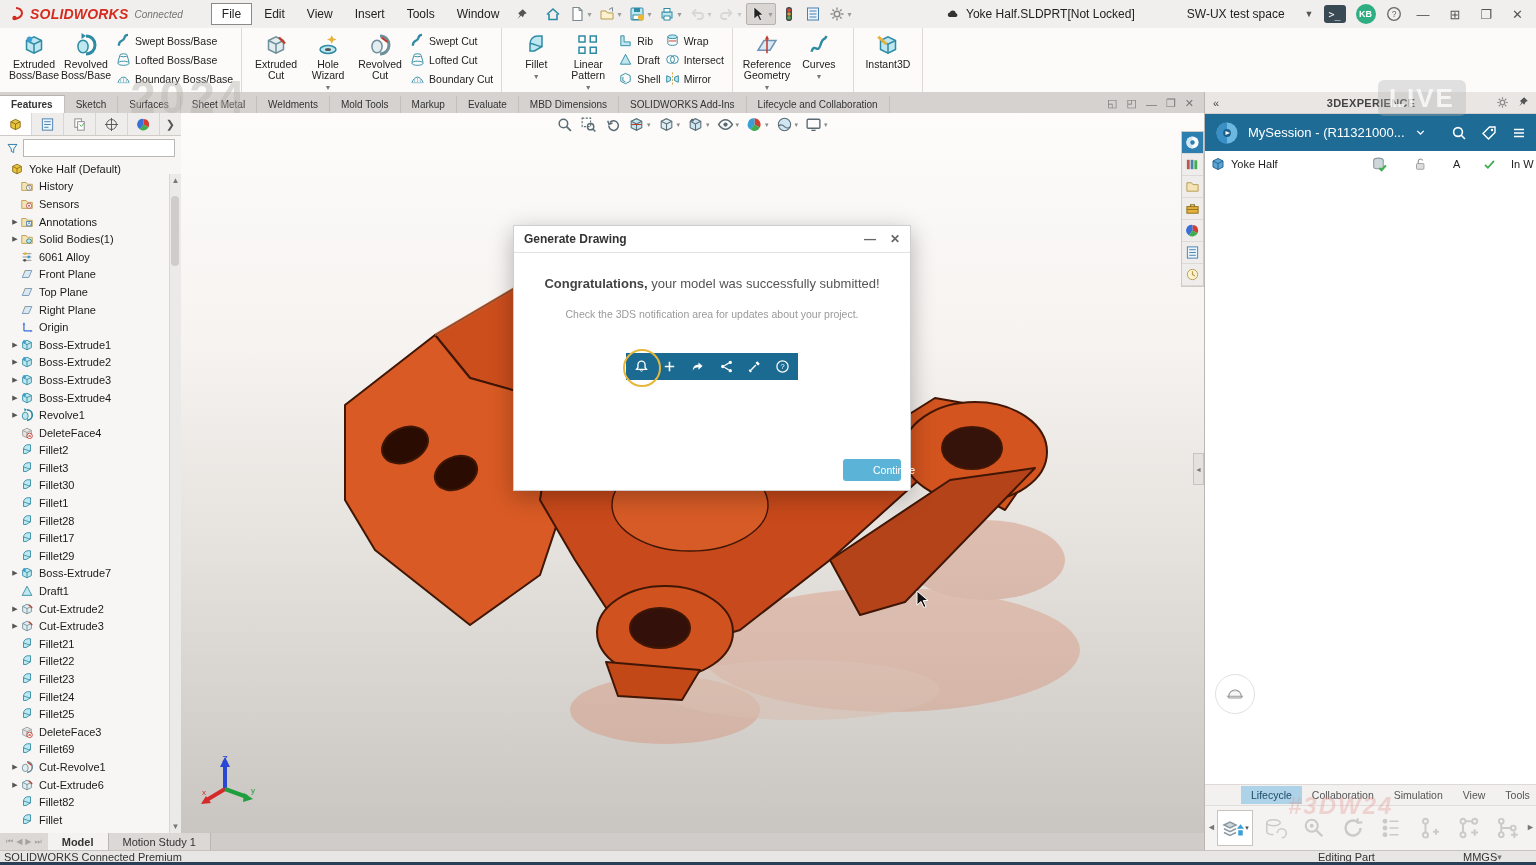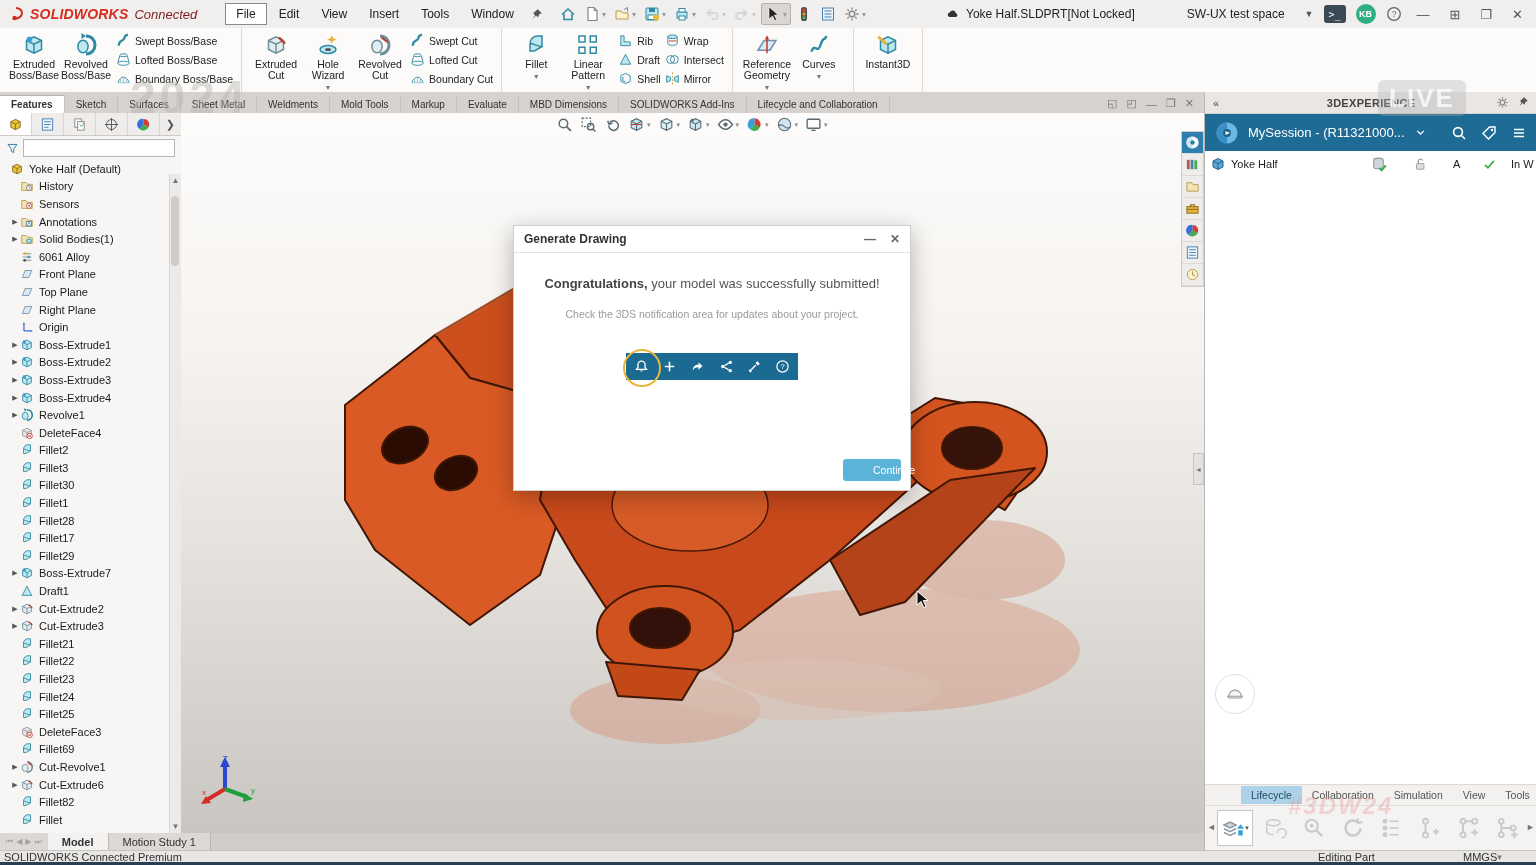--- a/index.html
+++ b/index.html
@@ -7,21 +7,21 @@
        font-family:"Liberation Sans",sans-serif;font-size:12px;color:#333;}
   .abs{position:absolute;}
   .icon{display:inline-block;vertical-align:middle;line-height:0;}
   .icon svg{display:block;}
 
   
   #titlebar{left:0;top:0;width:1536px;height:28px;background:#f1efed;border-bottom:1px solid #dcd9d6;
             display:flex;align-items:center;}
   .brand{display:flex;align-items:center;gap:4px;padding:0 10px;}
   .brand .sw{font-style:italic;font-weight:bold;color:#d52b1e;font-size:14px;letter-spacing:.2px;}
-  .brand .conn{font-style:italic;color:#7f1d1d;font-size:13px;margin-left:2px;}
+  .brand .conn{font-style:italic;color:#737373;font-size:10px;margin-left:2px;}
   .menus{display:flex;align-items:center;gap:2px;margin-left:18px;}
   .menu{padding:3px 10px;color:#222;}
   .menu.active{border:1px solid #8a8a8a;background:#fff;}
   .qat{display:flex;align-items:center;gap:2px;margin-left:14px;}
   .qbtn{display:flex;align-items:center;padding:2px 3px;border-radius:2px;}
   .qbtn.boxed{background:#d9d6d3;border:1px solid #b5b2af;}
   .qbtn .dd{font-size:8px;color:#9a9a9a;margin-left:2px;}
   .tb-right{margin-left:auto;display:flex;align-items:center;gap:10px;padding-right:8px;}
   .docname{display:flex;align-items:center;gap:6px;color:#222;position:absolute;left:945px;}
   .wspace{display:flex;align-items:center;gap:20px;color:#222;}

